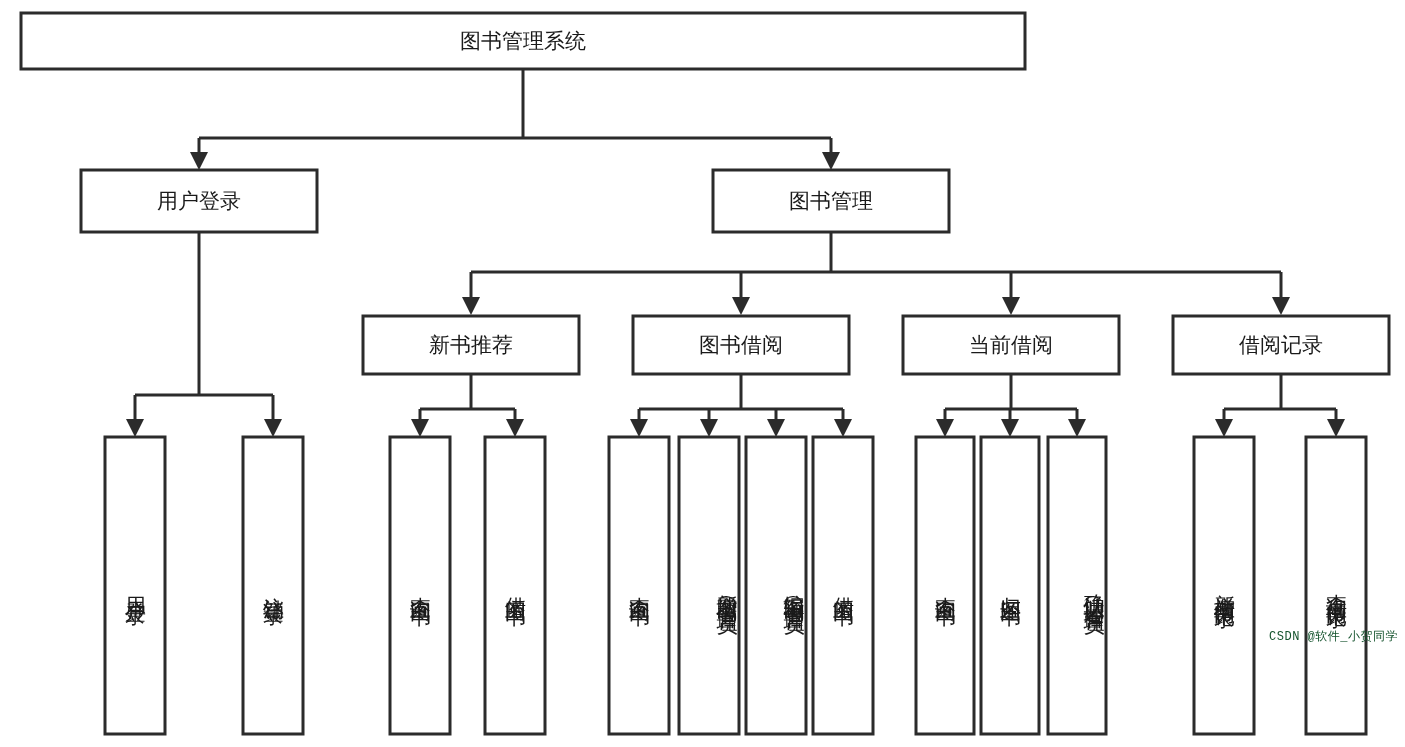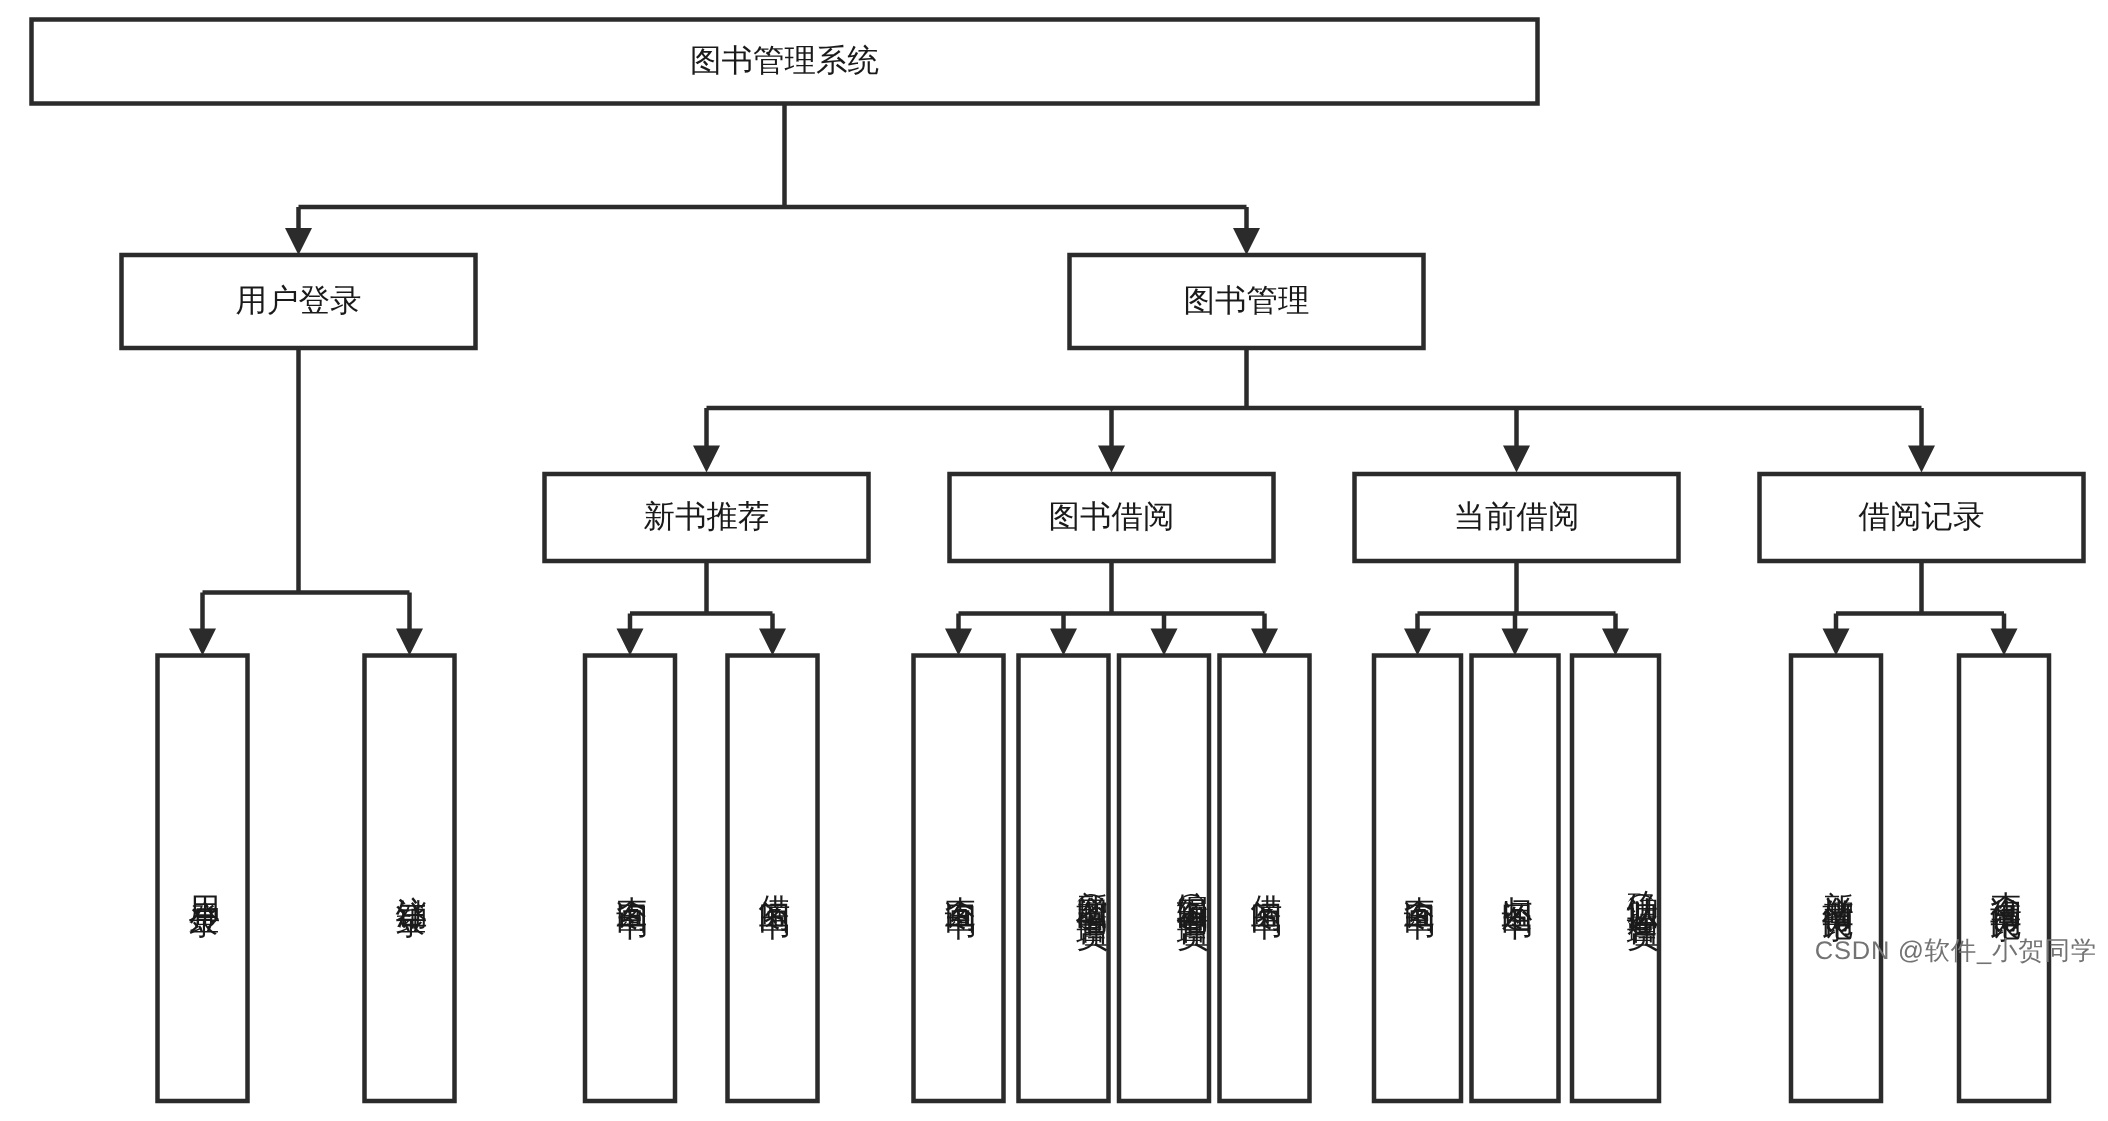--- a/index.html
+++ b/index.html
@@ -56,23 +56,23 @@
     white-space: nowrap;
     display: flex;
     align-items: center;
     justify-content: center;
     pointer-events: none;
   }
   .watermark {
     position: absolute;
     right: 8px;
     bottom: 4px;
-    font-family: Liberation Sans, sans-serif;
-    font-size: 17px;
-    color: #737373;
+    font-family: Liberation Mono, monospace;
+    font-size: 12px;
+    color: #14532d;
     white-space: nowrap;
     letter-spacing: 0.5px;
   }
 </style>
 </head>
 <body>
 
 <div id="diagram-root">
 
   <svg width="1405" height="747" viewBox="0 0 1405 747">

